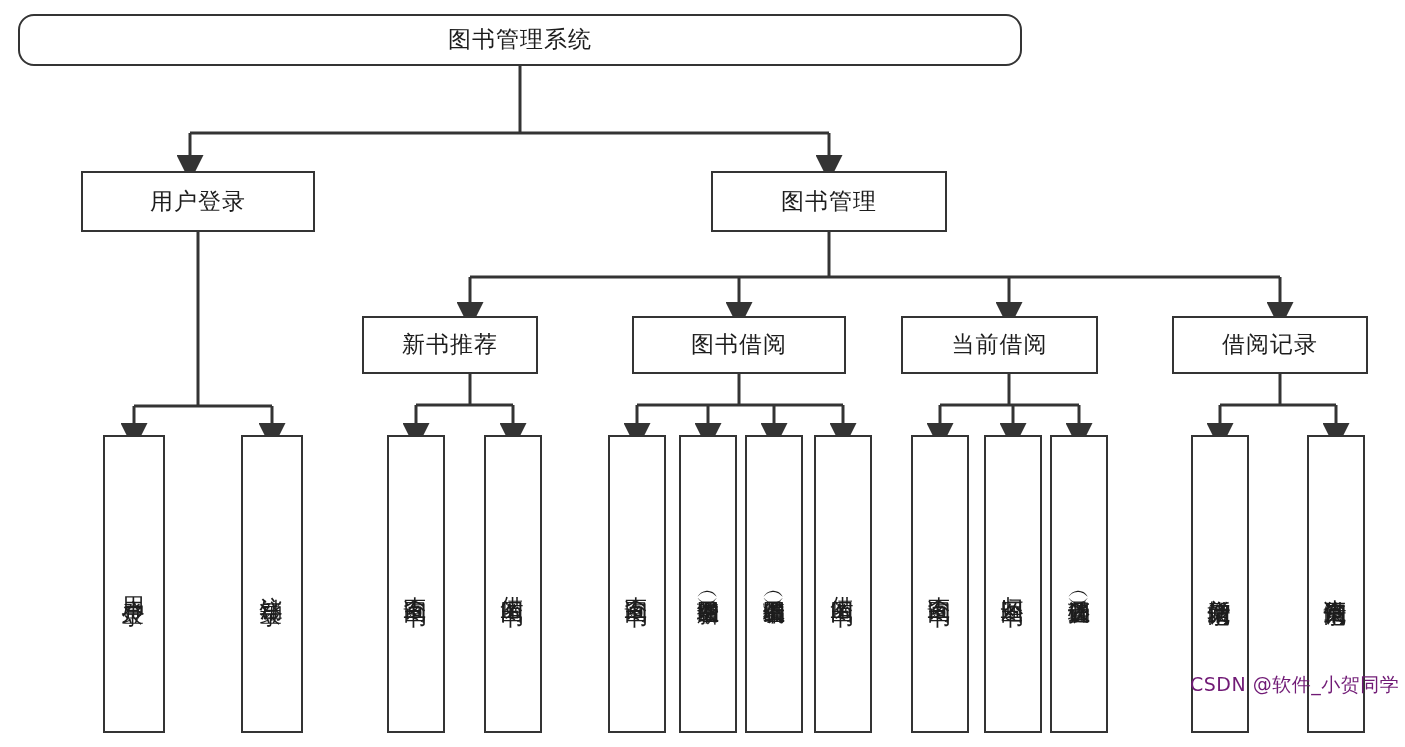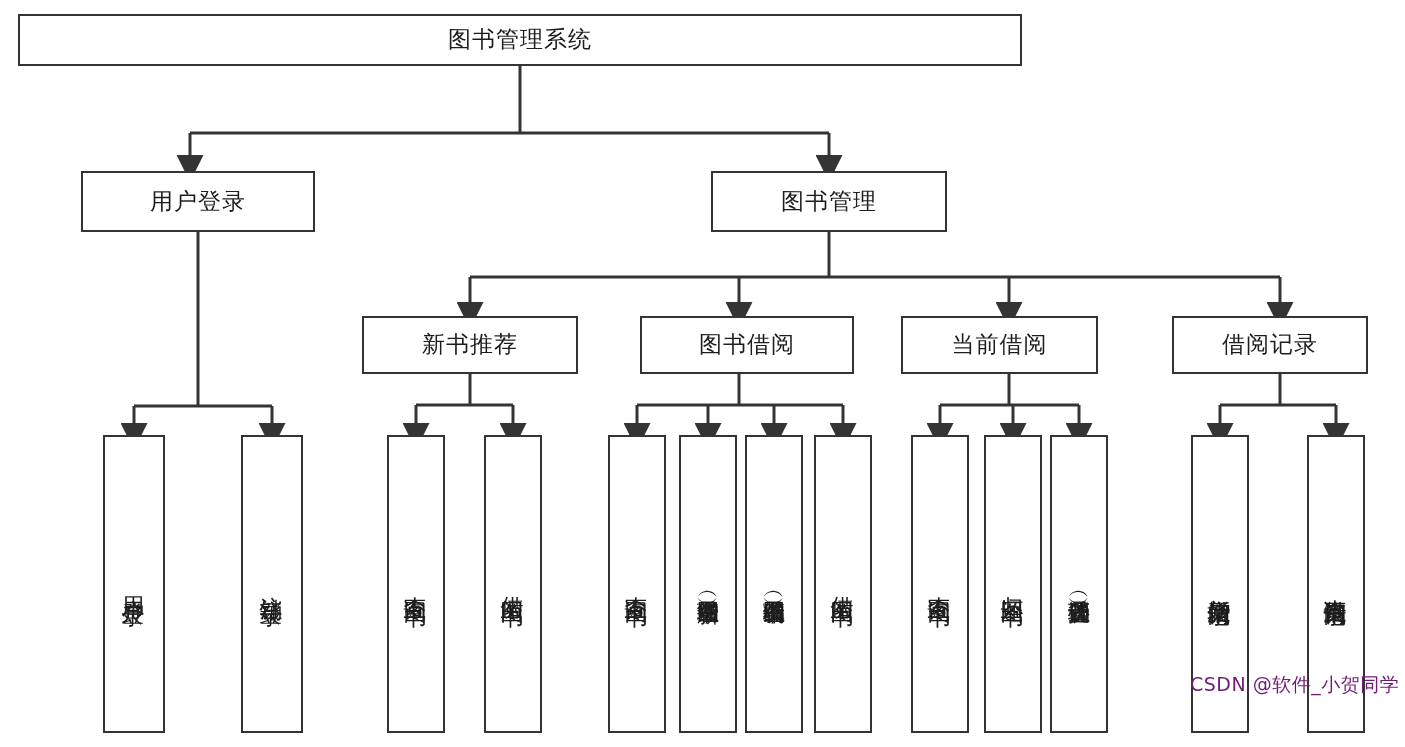--- a/index.html
+++ b/index.html
@@ -103,35 +103,35 @@
       <path d="M1013,405 L1013,426" marker-end="url(#arrow)"></path>
       <path d="M1079,405 L1079,426" marker-end="url(#arrow)"></path>
 
       <path d="M1280,374 L1280,405"></path>
       <path d="M1220,405 L1336,405"></path>
       <path d="M1220,405 L1220,426" marker-end="url(#arrow)"></path>
       <path d="M1336,405 L1336,426" marker-end="url(#arrow)"></path>
     </g>
   </svg>
 
-  <div class="node horiz" id="n-root" style="left: 18px; top: 14px; width: 1004px; height: 52px;">
+  <div class="node horiz" id="n-root" style="left: 18px; top: 14px; width: 1004px; height: 52px; border-radius: 16px;">
     <span>图书管理系统</span>
   </div>
 
   <div class="node horiz" id="n-l2-0" style="left: 81px; top: 171px; width: 234px; height: 61px;">
     <span>用户登录</span>
   </div>
   <div class="node horiz" id="n-l2-1" style="left: 711px; top: 171px; width: 236px; height: 61px; text-align: center;">
     <span>图书管理</span>
   </div>
 
-  <div class="node horiz" id="n-l3-0" style="left: 362px; top: 316px; width: 216px; height: 58px;">
+  <div class="node horiz" id="n-l3-0" style="left: 362px; top: 316px; width: 176px; height: 58px;">
     <span>新书推荐</span>
   </div>
-  <div class="node horiz" id="n-l3-1" style="left: 632px; top: 316px; width: 214px; height: 58px; margin-left: 8px;">
+  <div class="node horiz" id="n-l3-1" style="left: 632px; top: 316px; width: 214px; height: 58px;">
     <span>图书借阅</span>
   </div>
   <div class="node horiz" id="n-l3-2" style="left: 901px; top: 316px; width: 197px; height: 58px;">
     <span>当前借阅</span>
   </div>
   <div class="node horiz" id="n-l3-3" style="left: 1172px; top: 316px; width: 196px; height: 58px;">
     <span>借阅记录</span>
   </div>
 
   <div class="node vert" id="n-lf-0" style="left: 103px; top: 435px; width: 62px; height: 298px;">

